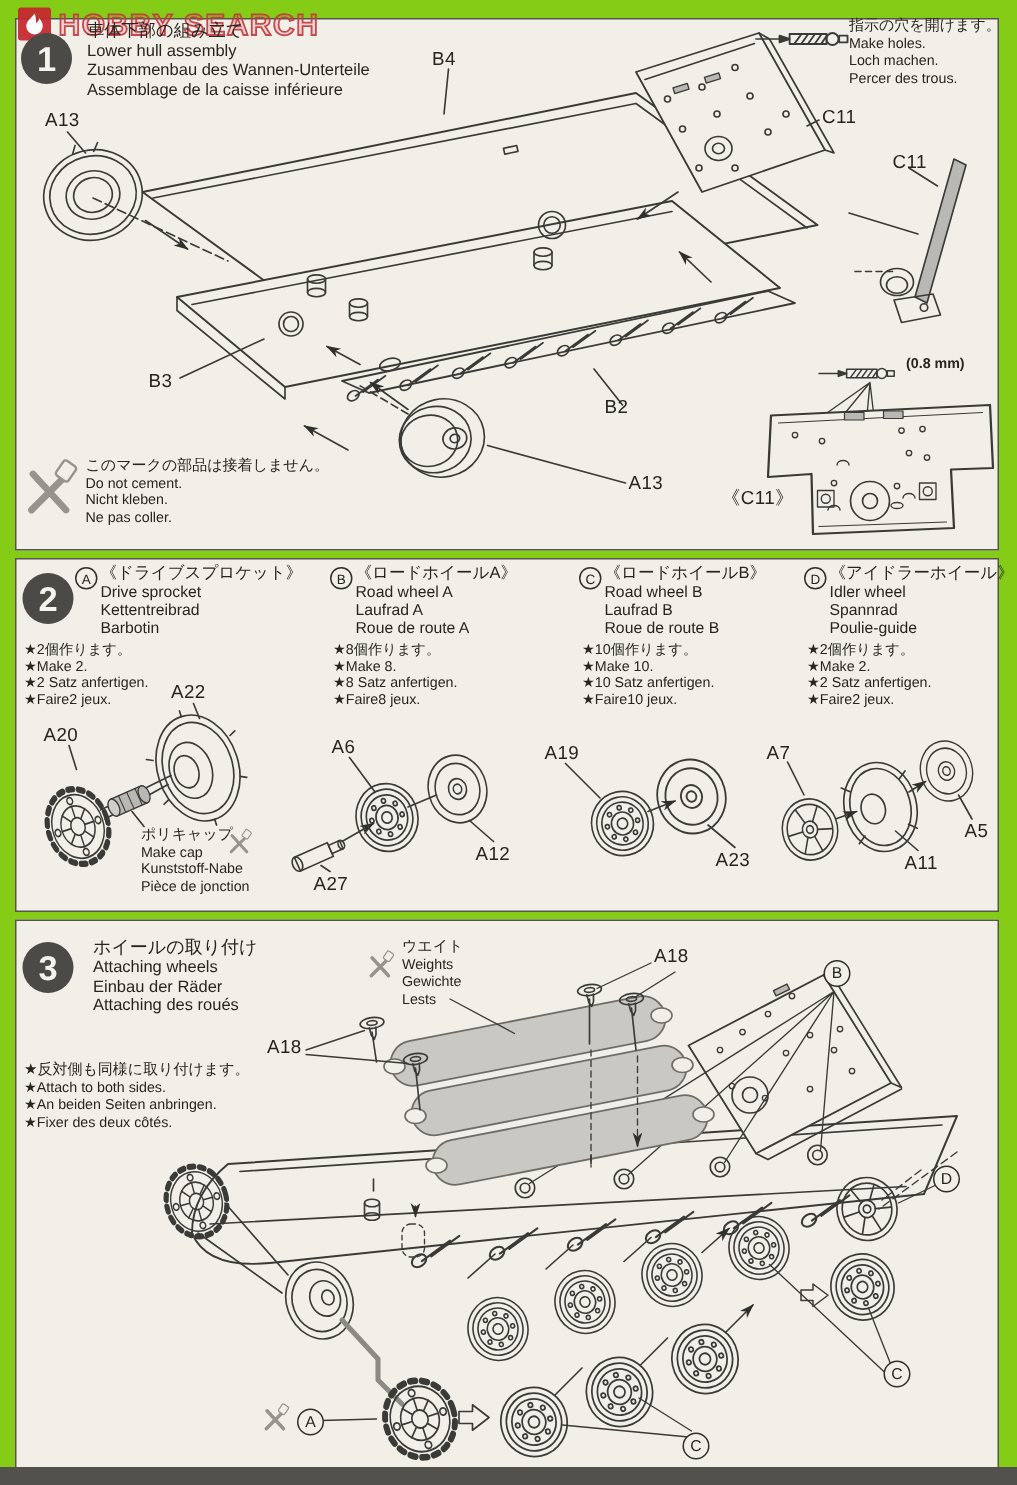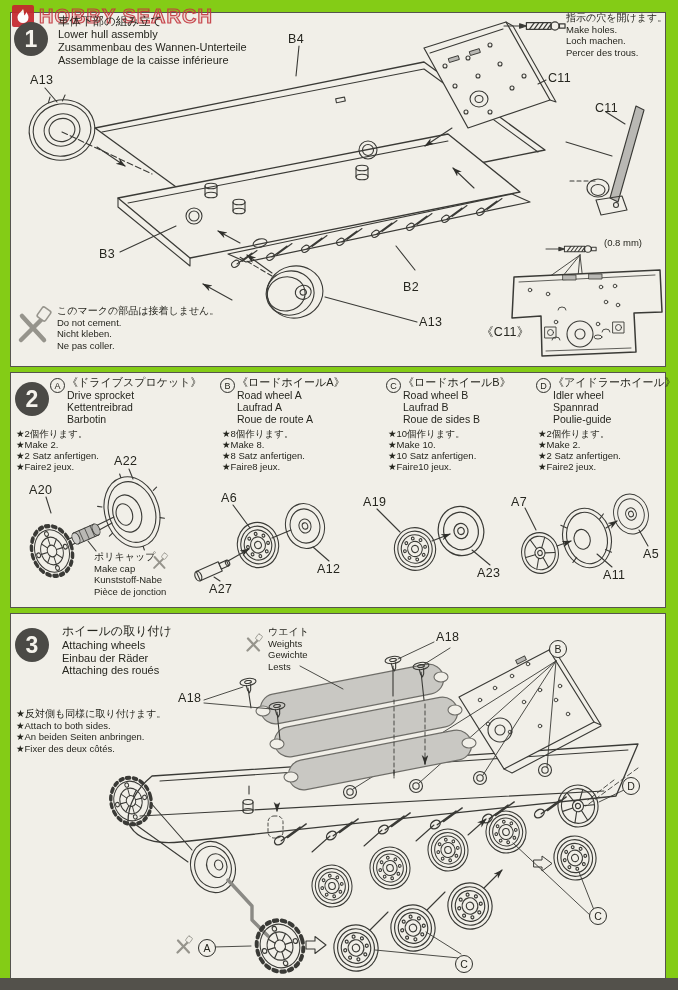--- a/index.html
+++ b/index.html
@@ -434,24 +434,24 @@
     <div class="ja">このマークの部品は接着しません。</div>
     <div>Do not cement.</div>
     <div>Nicht kleben.</div>
     <div>Ne pas coller.</div>
   </div>
   <div class="abs plabel" style="left:288px;top:32px;">B4</div>
   <div class="abs plabel" style="left:30px;top:73px;">A13</div>
   <div class="abs plabel" style="left:548px;top:71px;">C11</div>
   <div class="abs plabel" style="left:595px;top:101px;">C11</div>
   <div class="abs plabel" style="left:99px;top:247px;">B3</div>
-  <div class="abs plabel" style="left:403px;top:280px;">B2</div>
+  <div class="abs plabel" style="left:403px;top:264px;">B2</div>
   <div class="abs plabel" style="left:419px;top:315px;">A13</div>
   <div class="abs plabel" style="left:481px;top:324px;">《C11》</div>
-  <div class="abs tiny" style="left:604px;top:237px;">(0.8 mm)</div>
+  <div class="abs tiny" style="left:604px;top:237px;font-weight:bold;">(0.8 mm)</div>
 
   <div class="abs badge" style="left:15px;top:382px;">2</div>
 
   <div class="abs cletter" style="left:50px;top:378px;">A</div>
   <div class="abs gname" style="left:67px;top:376px;">
     <div class="ja">《ドライブスプロケット》</div>
     <div>Drive sprocket</div>
     <div>Kettentreibrad</div>
     <div>Barbotin</div>
   </div>
@@ -474,21 +474,21 @@
     <div>★Make 8.</div>
     <div>★8 Satz anfertigen.</div>
     <div>★Faire8 jeux.</div>
   </div>
 
   <div class="abs cletter" style="left:386px;top:378px;">C</div>
   <div class="abs gname" style="left:403px;top:376px;">
     <div class="ja">《ロードホイールB》</div>
     <div>Road wheel B</div>
     <div>Laufrad B</div>
-    <div>Roue de sides B</div>
+    <div>Roue de route B</div>
   </div>
   <div class="abs stars" style="left:388px;top:428px;">
     <div>★10個作ります。</div>
     <div>★Make 10.</div>
     <div>★10 Satz anfertigen.</div>
     <div>★Faire10 jeux.</div>
   </div>
 
   <div class="abs cletter" style="left:536px;top:378px;">D</div>
   <div class="abs gname" style="left:553px;top:376px;">

